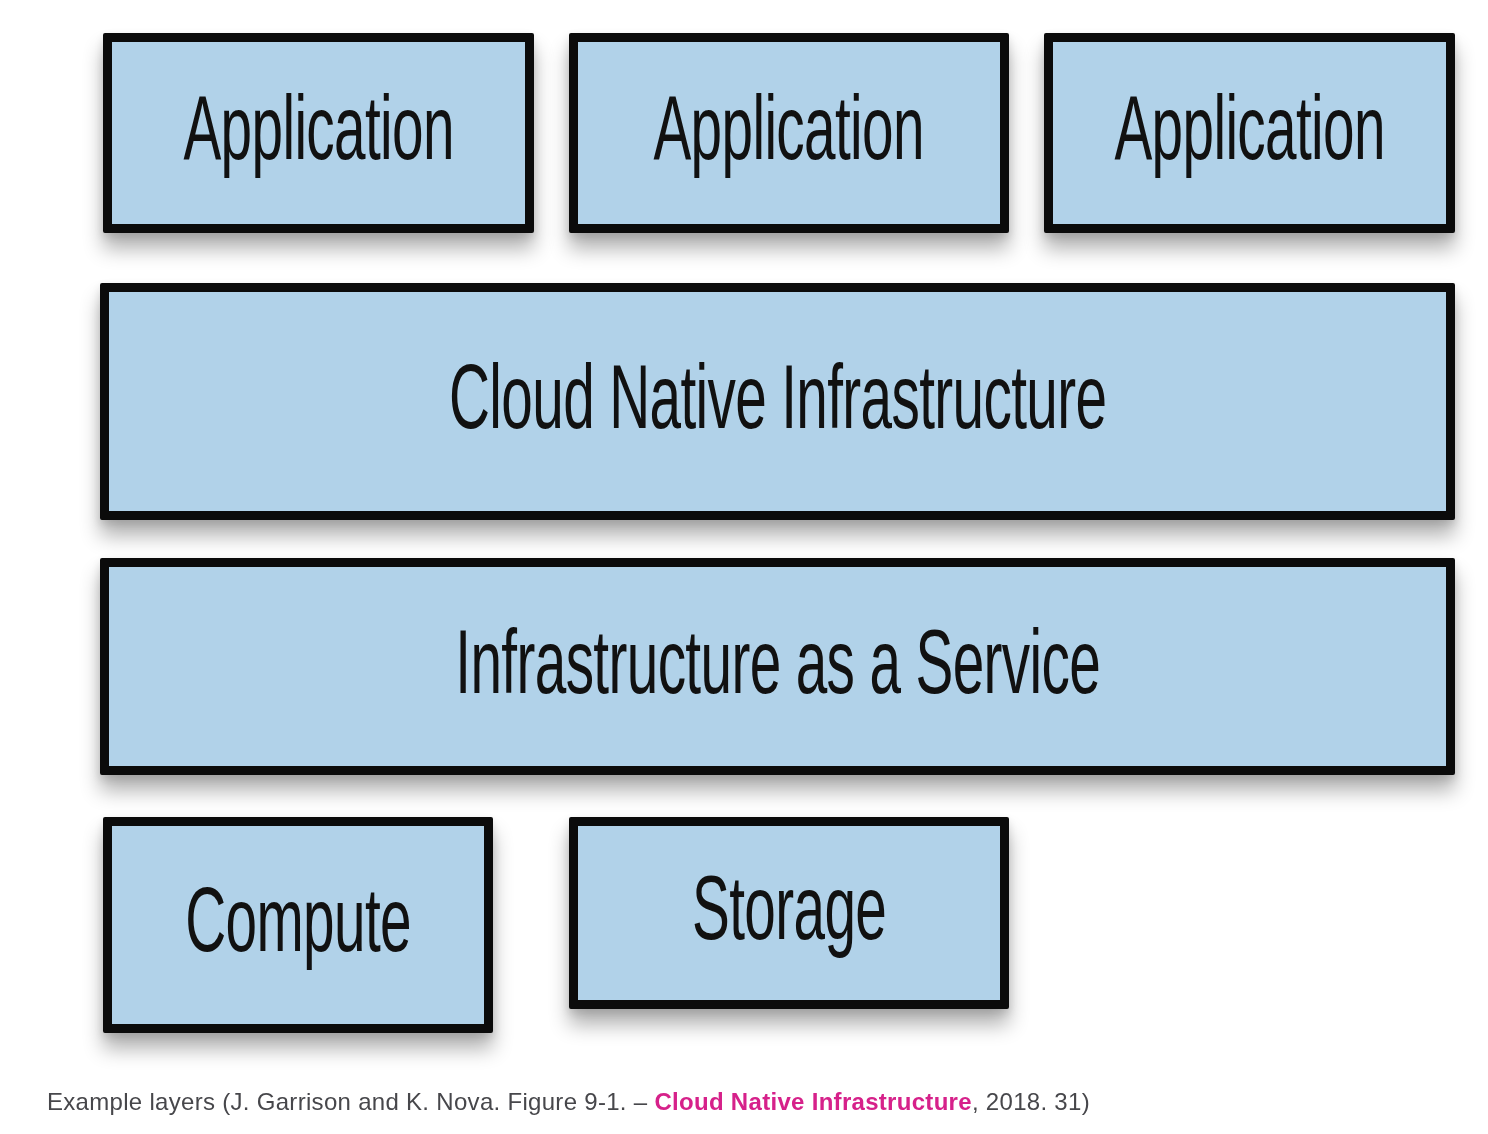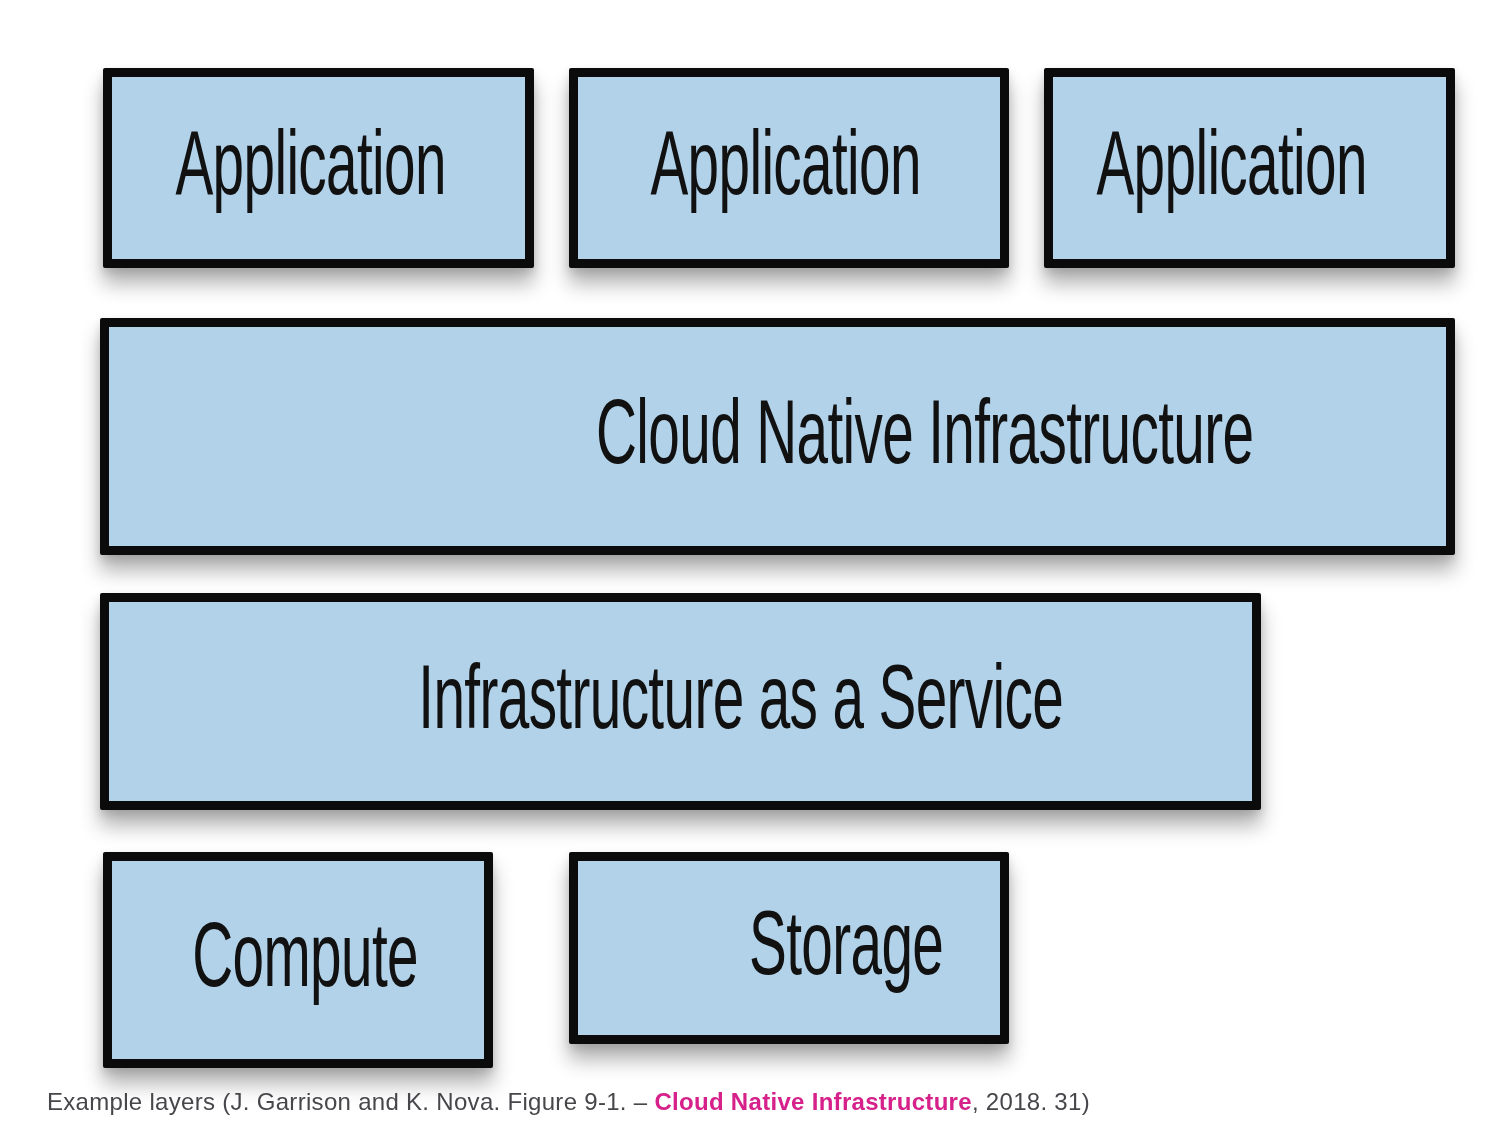--- a/index.html
+++ b/index.html
@@ -16,42 +16,41 @@
     font-family: "Liberation Sans", sans-serif;
   }
   .layer-box {
     position: absolute;
     box-sizing: border-box;
     background: var(--box-fill, #b1d2e9);
     border: 9px solid var(--box-border, #0b0b0b);
     border-radius: 2px;
     display: flex;
     align-items: center;
-    justify-content: flex-end;
+    justify-content: center;
     box-shadow: 0 16px 20px rgba(0,0,0,0.30), 0 4px 8px rgba(0,0,0,0.12);
-    margin-top: 35px;
   }
   .layer-label {
     font-size: 90px;
     line-height: 1;
     color: #111111;
     white-space: nowrap;
     transform: scaleX(0.63);
     transform-origin: 50% 50%;
     letter-spacing: -1px;
     padding-bottom: 10px; 
   }
   
   .box-app1 { left: 103px;  top: 33px;  width: 431px;  height: 200px; }
   .box-app2 { left: 569px;  top: 33px;  width: 440px;  height: 200px; }
   .box-app3 { left: 1044px; top: 33px;  width: 411px;  height: 200px; }
   
   .box-cni  { left: 100px;  top: 283px; width: 1355px; height: 237px; }
   
-  .box-iaas { left: 100px;  top: 558px; width: 1161px; height: 217px; }
+  .box-iaas { left: 100px;  top: 558px; width: 1355px; height: 217px; }
   
   .box-compute { left: 103px;  top: 817px; width: 390px; height: 216px; }
   .box-storage { left: 569px;  top: 817px; width: 440px; height: 192px; }
   .box-network { left: 1044px; top: 817px; width: 411px; height: 216px; }
 
   .figure-caption {
     position: absolute;
     left: 47px;
     top: 1088px;
     font-size: 24px;

